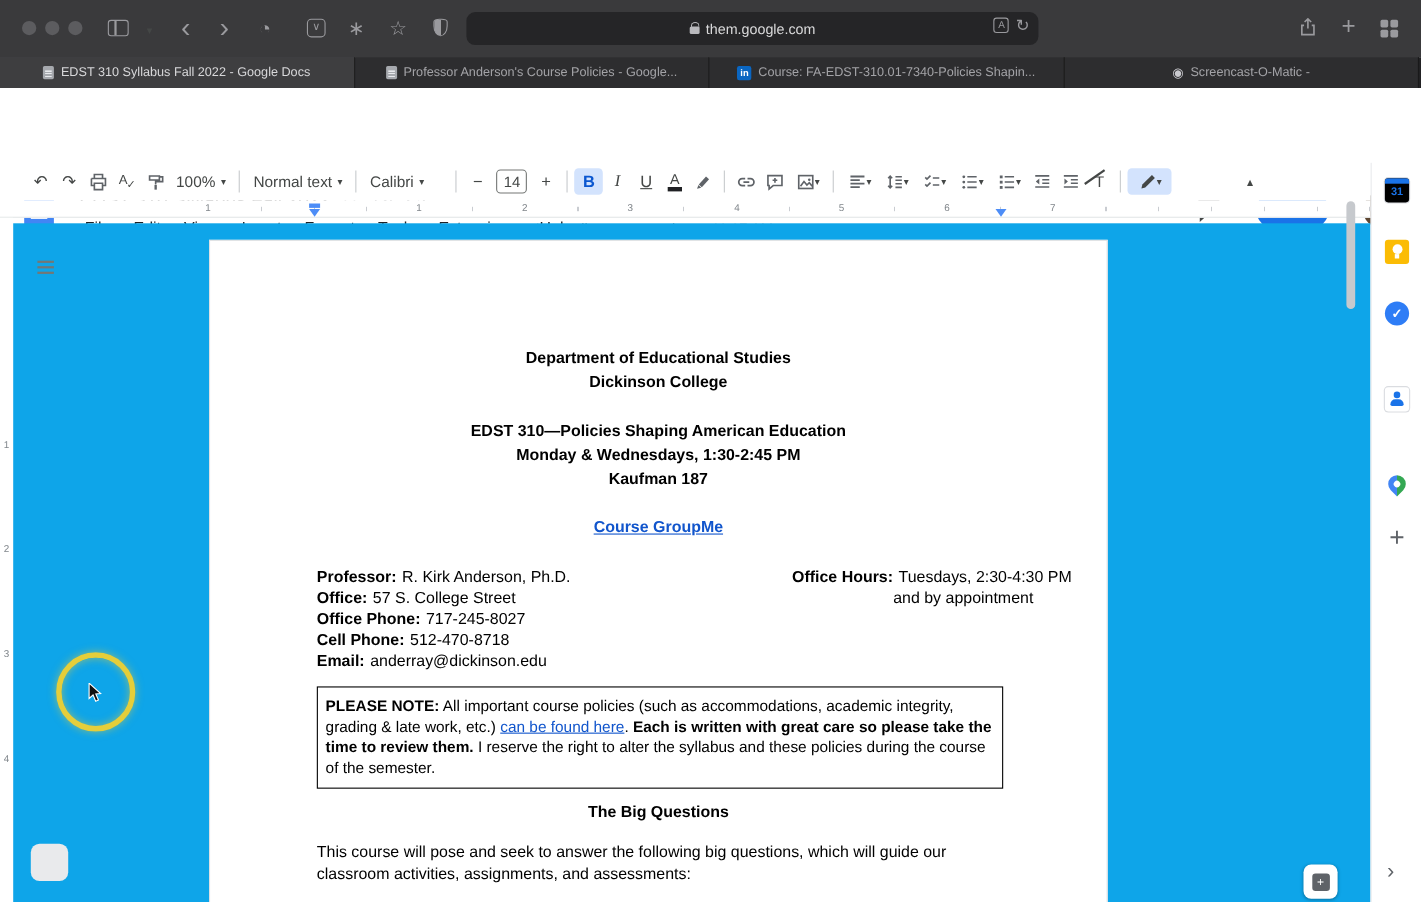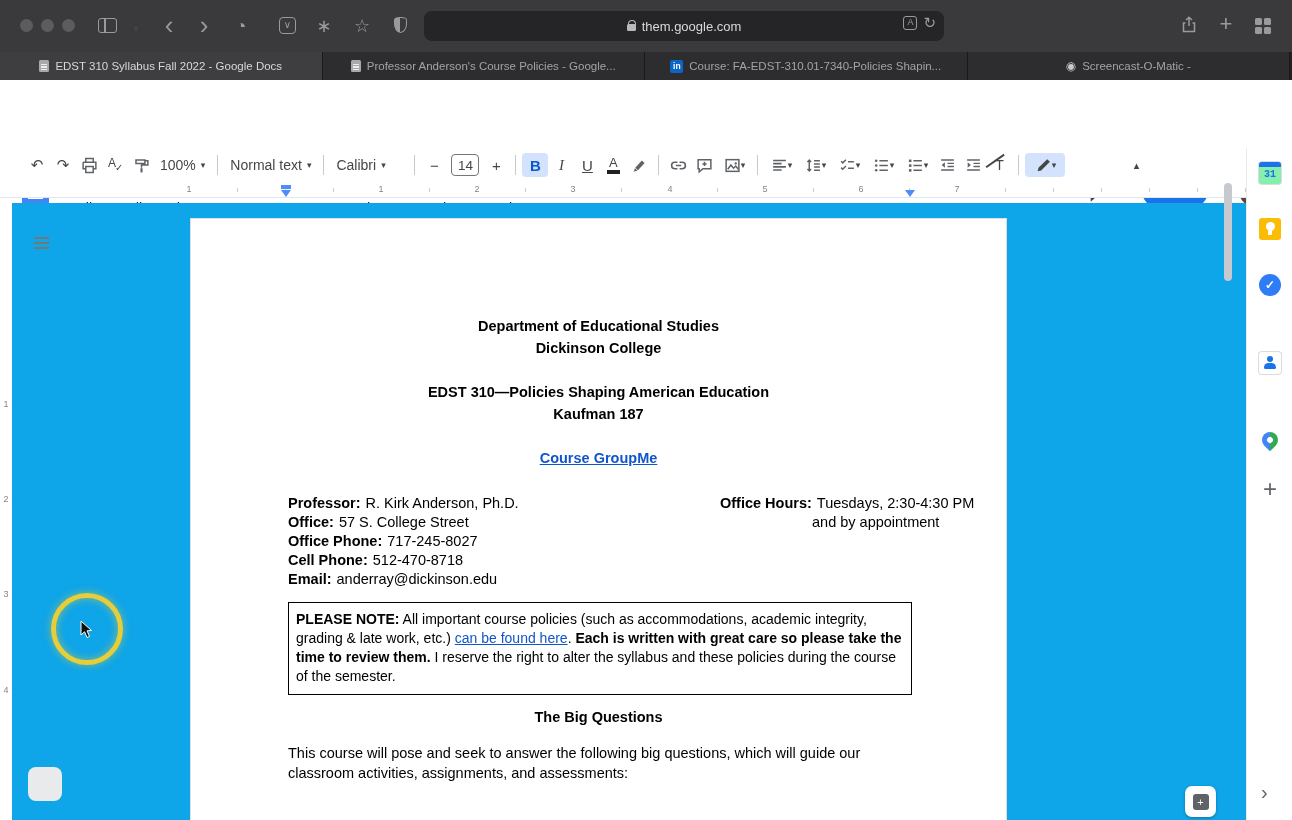--- a/index.html
+++ b/index.html
@@ -91,21 +91,21 @@
   #outline-btn::before { content:""; position:absolute; left:2px; top:4px; width:15px; height:2px; background:#747775;
                          box-shadow:0 5px 0 #747775, 0 10px 0 #747775; }
   #scroll-thumb { position:absolute; left:1224px; top:183px; width:8px; height:98px; background:#c6c9cd; border-radius:4px; }
   #explore-btn { position:absolute; left:1185px; top:583px; width:31px; height:31px; background:#fff; border-radius:7px; box-shadow:0 1px 3px rgba(0,0,0,.3); display:flex; align-items:center; justify-content:center; }
   #explore-btn .inner { width:16px; height:16px; background:#5f6368; border-radius:3px; color:#fff; font-size:11px; line-height:16px; text-align:center; }
   #watermark { position:absolute; left:28px; top:564px; width:34px; height:34px; border-radius:8px; background:#e9eaec; }
 
   
   #rightstrip { position:absolute; left:1246px; top:148px; width:46px; height:672px; background:#fff; border-left:1px solid #e8eaed; }
   .stripicon { position:absolute; left:12px; width:22px; height:22px; }
-  .cal { border-radius:3px; overflow:hidden; box-shadow:0 0 0 1px #dadce0; background:#86efac;font-family:Liberation Mono, monospace; }
+  .cal { border-radius:3px; overflow:hidden; box-shadow:0 0 0 1px #dadce0; background:#000000; }
   .cal .top { height:5px; background:#1a73e8; }
   .cal .num { color:#1a73e8; font-size:10px; font-weight:bold; text-align:center; line-height:16px; }
   .keep { background:#fbbc04; border-radius:3px; position:relative; }
   .keep::before { content:""; position:absolute; left:6.5px; top:4px; width:9px; height:9px; background:#fff; border-radius:50%; }
   .keep::after { content:""; position:absolute; left:9px; top:13px; width:4px; height:4px; background:#fff; }
   .tasks { background:#2e7df6; border-radius:50%; color:#fff; font-size:12px; font-weight:bold; text-align:center; line-height:22px; }
   .contacts { background:#fff; border-radius:3px; box-shadow:0 0 0 1px #dadce0; position:relative; }
   .contacts::before { content:""; position:absolute; left:8px; top:4px; width:6px; height:6px; background:#1a73e8; border-radius:50%; }
   .contacts::after { content:""; position:absolute; left:5px; top:11px; width:12px; height:6px; background:#1a73e8; border-radius:6px 6px 2px 2px; }
   .mapspin { width:16px; height:16px; left:15px; background:linear-gradient(135deg,#4285f4 0 50%,#34a853 50%); border-radius:50% 50% 50% 0; transform:rotate(-45deg); position:relative; }
@@ -363,20 +363,21 @@
 </div>
 
 <div id="docarea">
   <div id="outline-btn"></div>
 
   <div id="page">
     <div id="page-content">
       <div class="ctr b">Department of Educational Studies</div>
       <div class="ctr b">Dickinson College</div>
       <div class="ctr b" style="margin-top:22px">EDST 310—Policies Shaping American Education</div>
+      <div class="ctr b">Monday &amp; Wednesdays, 1:30-2:45 PM</div>
       <div class="ctr b">Kaufman 187</div>
       <div class="ctr" style="margin-top:22px">
         <a class="doclink b">Course GroupMe</a>
       </div>
 
       <div id="info-block">
         <div><span class="b">Professor:</span><span class="val">R. Kirk Anderson, Ph.D.</span></div>
         <div><span class="b">Office:</span><span class="val">57 S. College Street</span></div>
         <div><span class="b">Office Phone:</span><span class="val">717-245-8027</span></div>
         <div><span class="b">Cell Phone:</span><span class="val">512-470-8718</span></div>

